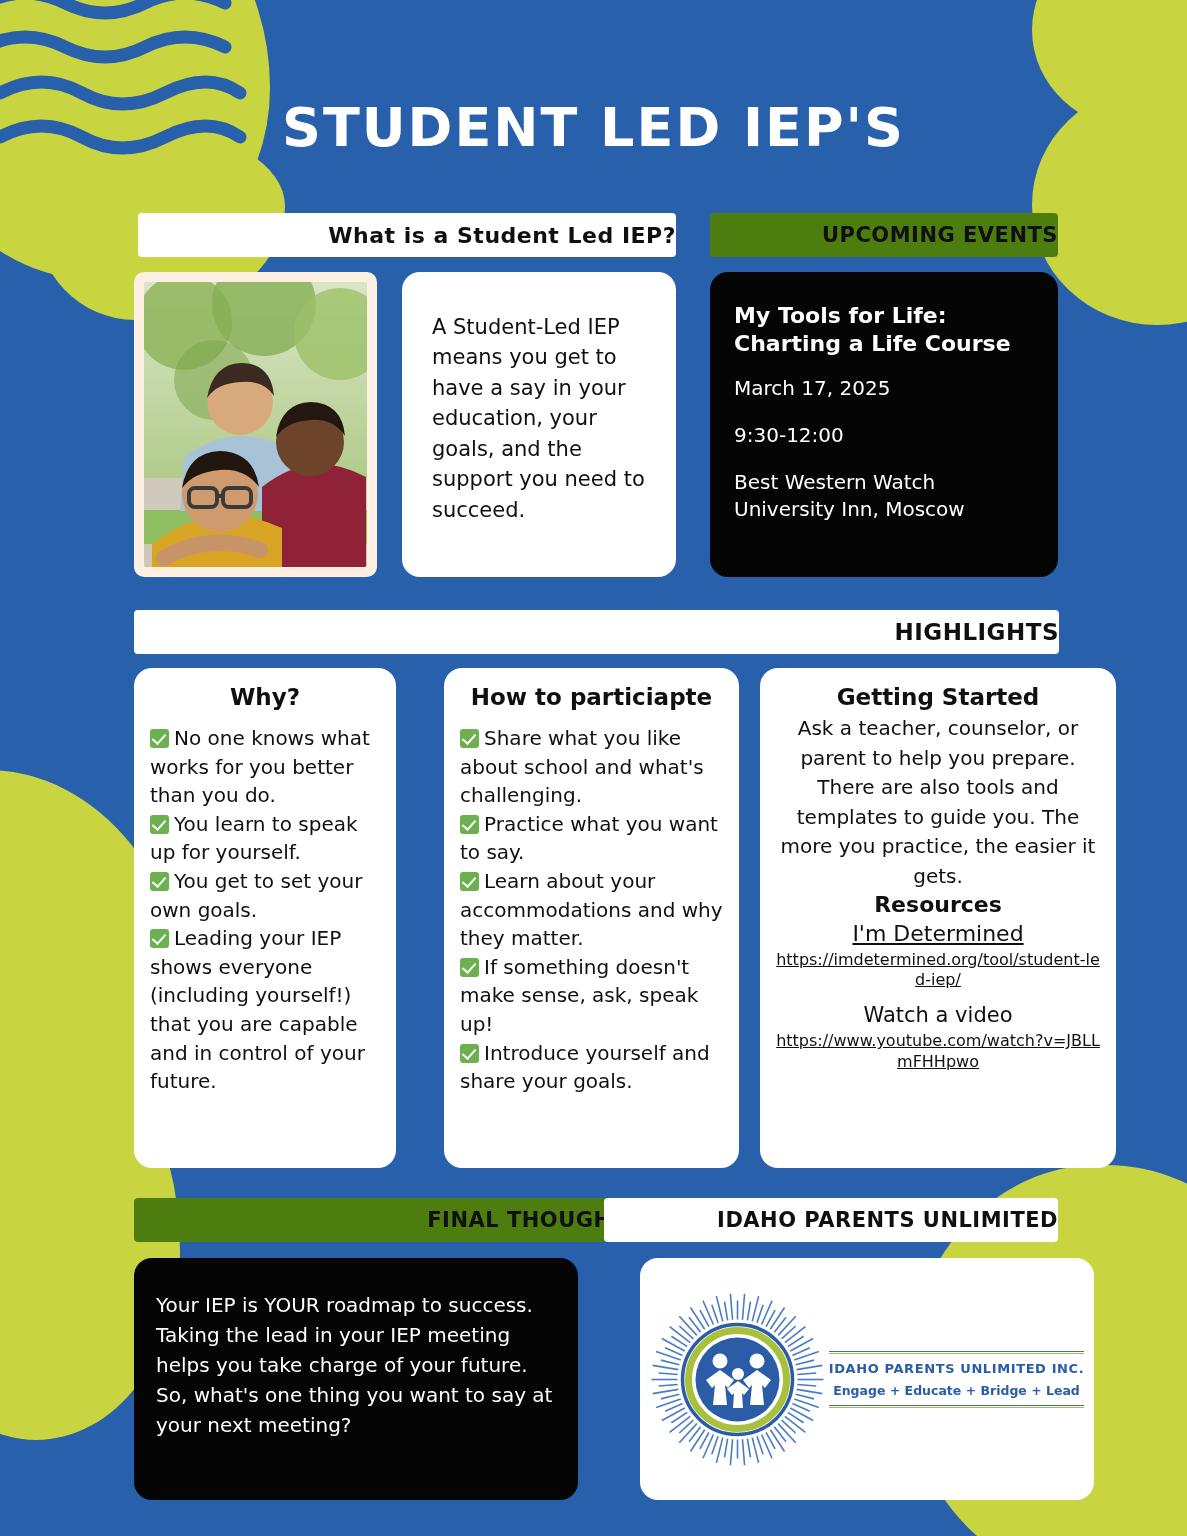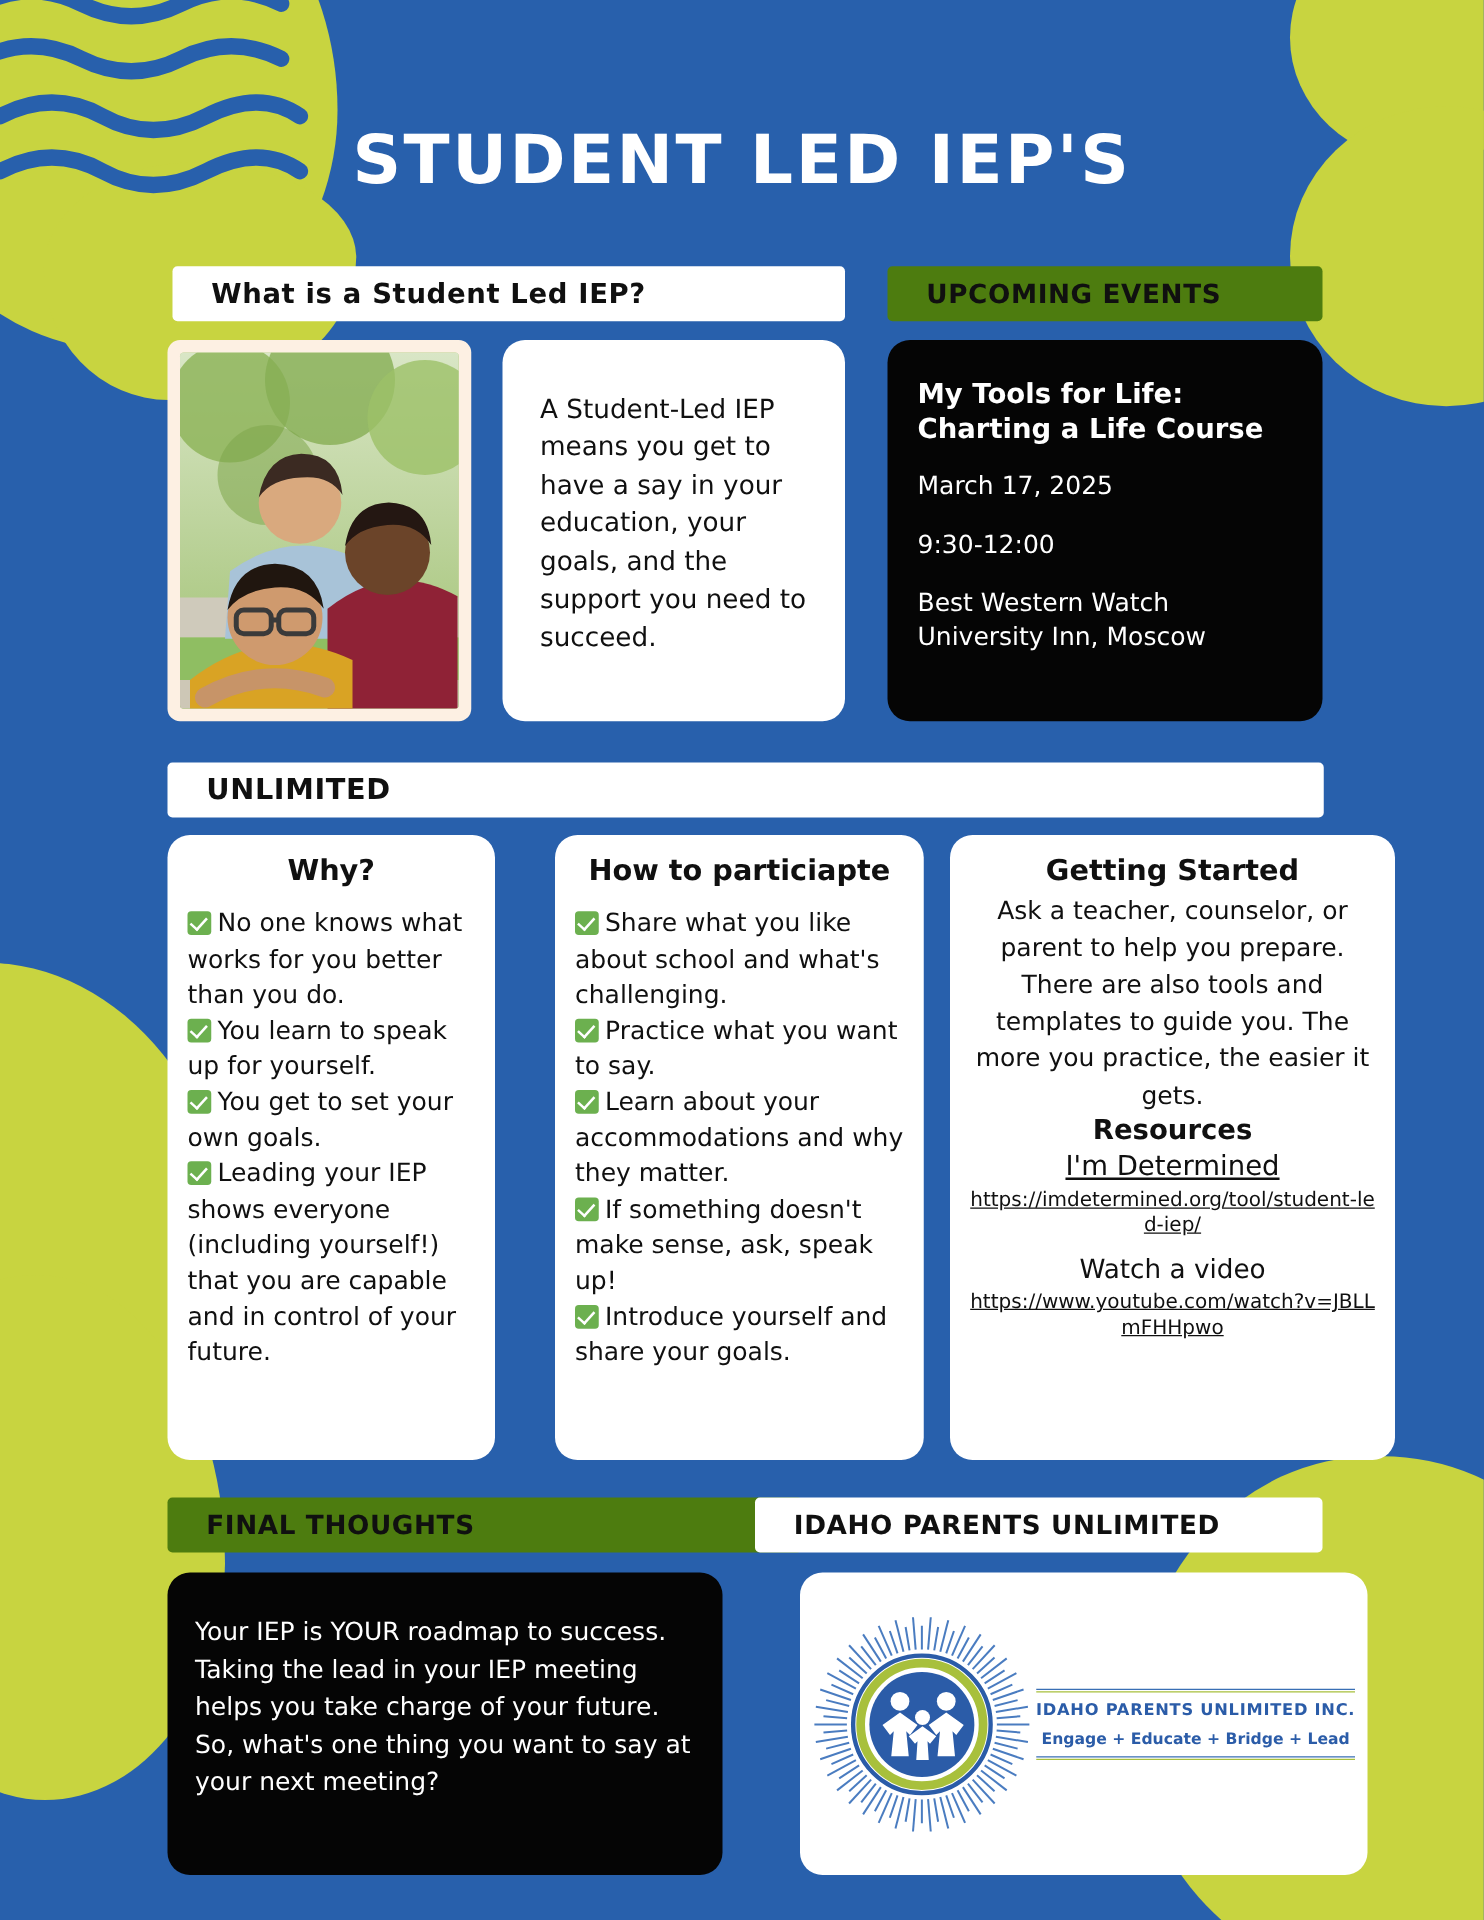--- a/index.html
+++ b/index.html
@@ -39,21 +39,21 @@
   #blob-br{
     right:-110px;top:1165px;width:390px;height:420px;background:#c8d440;
     border-radius:50% 50% 48% 52% / 52% 48% 50% 50%;
   }
   .wave{position:absolute;stroke:#2860ac;stroke-width:13;fill:none;stroke-linecap:round;}
   #waves{left:-10px;top:-15px;}
 
   
   .pill{
     border-radius:4px;
-    display:flex;align-items:center;justify-content:flex-start;
+    display:flex;align-items:center;justify-content:flex-end;
     box-sizing:border-box;
     padding-left:31px;
   }
   .pill-white{background:#ffffff;}
   .pill-cream{background:#4d7c0f;}
   .banner-txt{
     font-weight:bold;letter-spacing:.5px;color:#101010;
   }
   .card{
     background:#ffffff;border-radius:18px;box-sizing:border-box;
@@ -236,21 +236,21 @@
     <div>My Tools for Life:</div>
     <div>Charting a Life Course</div>
   </div>
   <div class="ev-line">March 17, 2025</div>
   <div class="ev-line">9:30-12:00</div>
   <div class="ev-loc">Best Western Watch</div>
   <div class="ev-loc">University Inn, Moscow</div>
 </div>
 
 <div class="pill pill-white" id="hdr-highlights">
-  <span class="banner-txt">UNLIMITED</span>
+  <span class="banner-txt">HIGHLIGHTS</span>
 </div>
 
 <div class="card hcard" id="hcard-why">
   <h3>Why?</h3>
   <ul class="bullets" id="why-list">
       <li><span class="chk"></span>No one knows what works for you better than you do.</li>
       <li><span class="chk"></span>You learn to speak up for yourself.</li>
       <li><span class="chk"></span>You get to set your own goals.</li>
       <li><span class="chk"></span>Leading your IEP shows everyone (including yourself!) that you are capable and in control of your future.</li>
     </ul>

